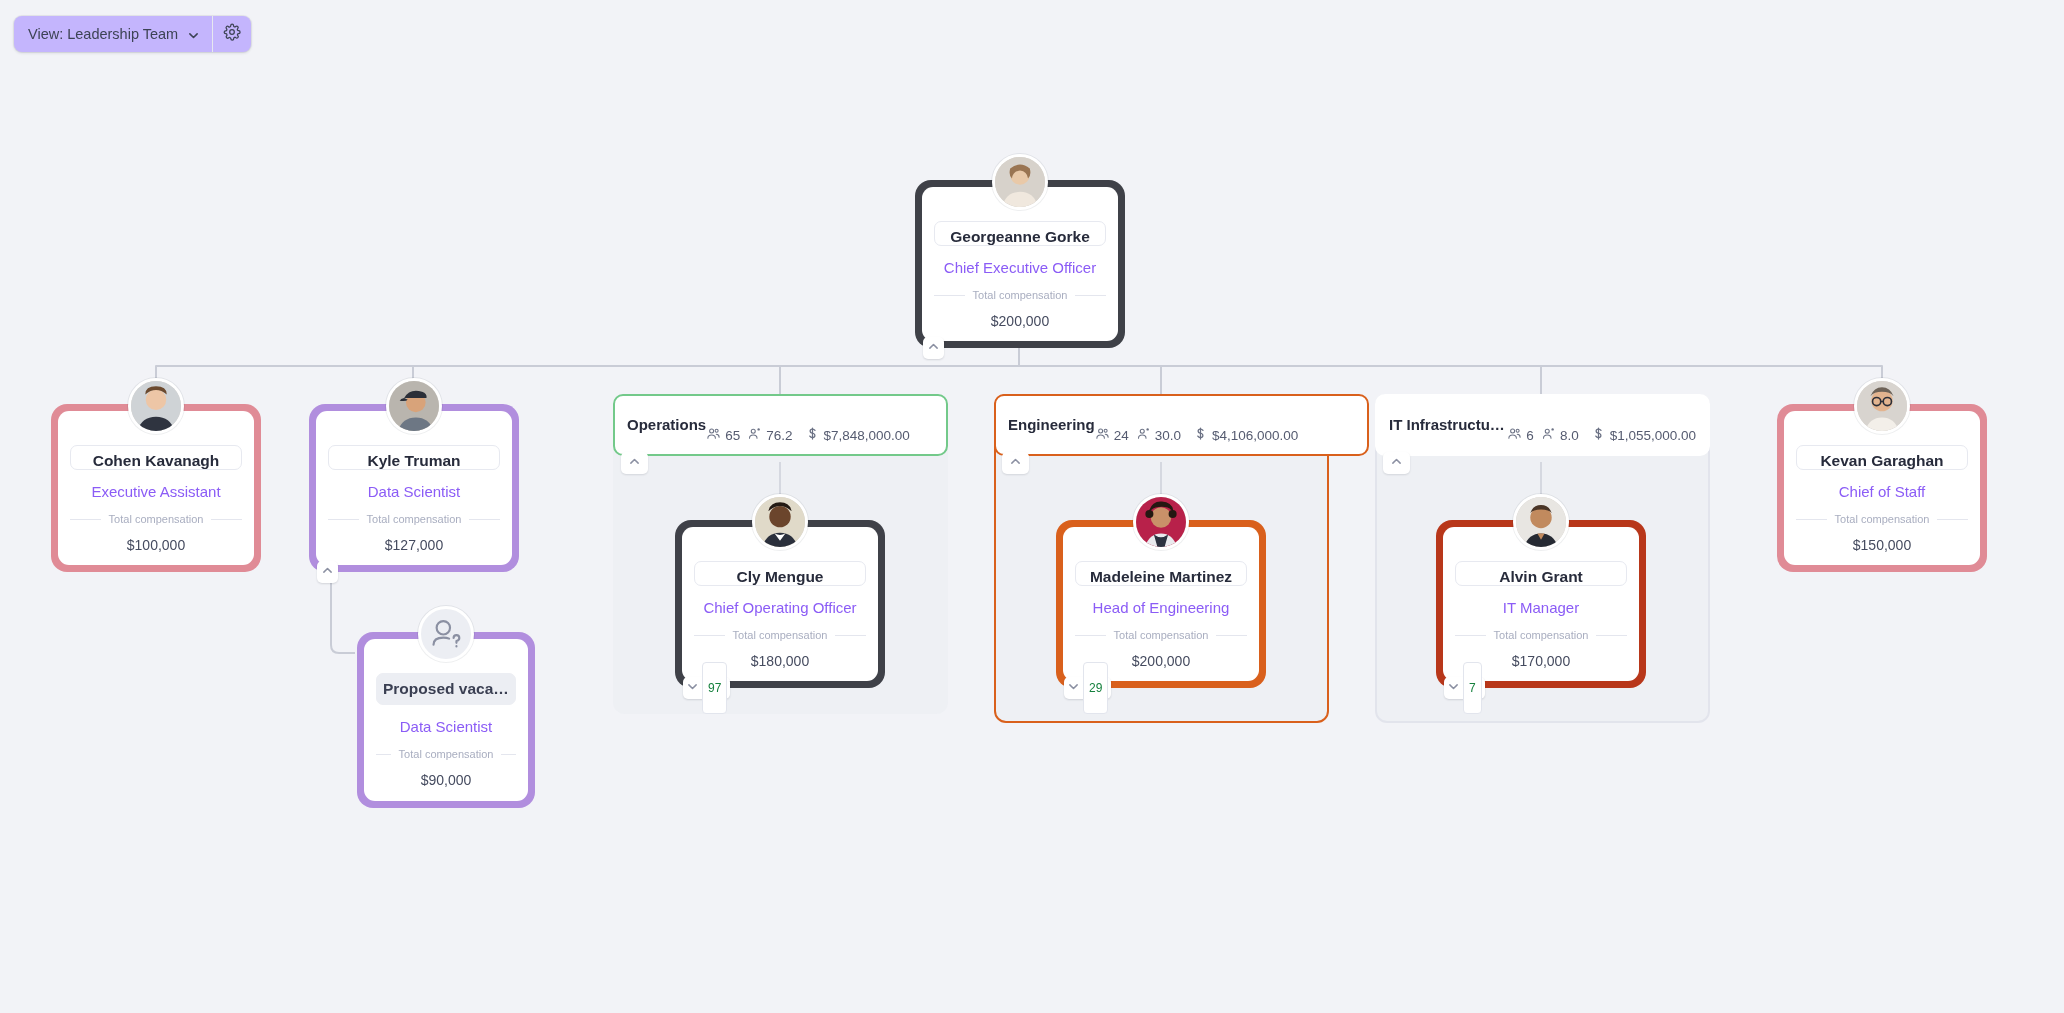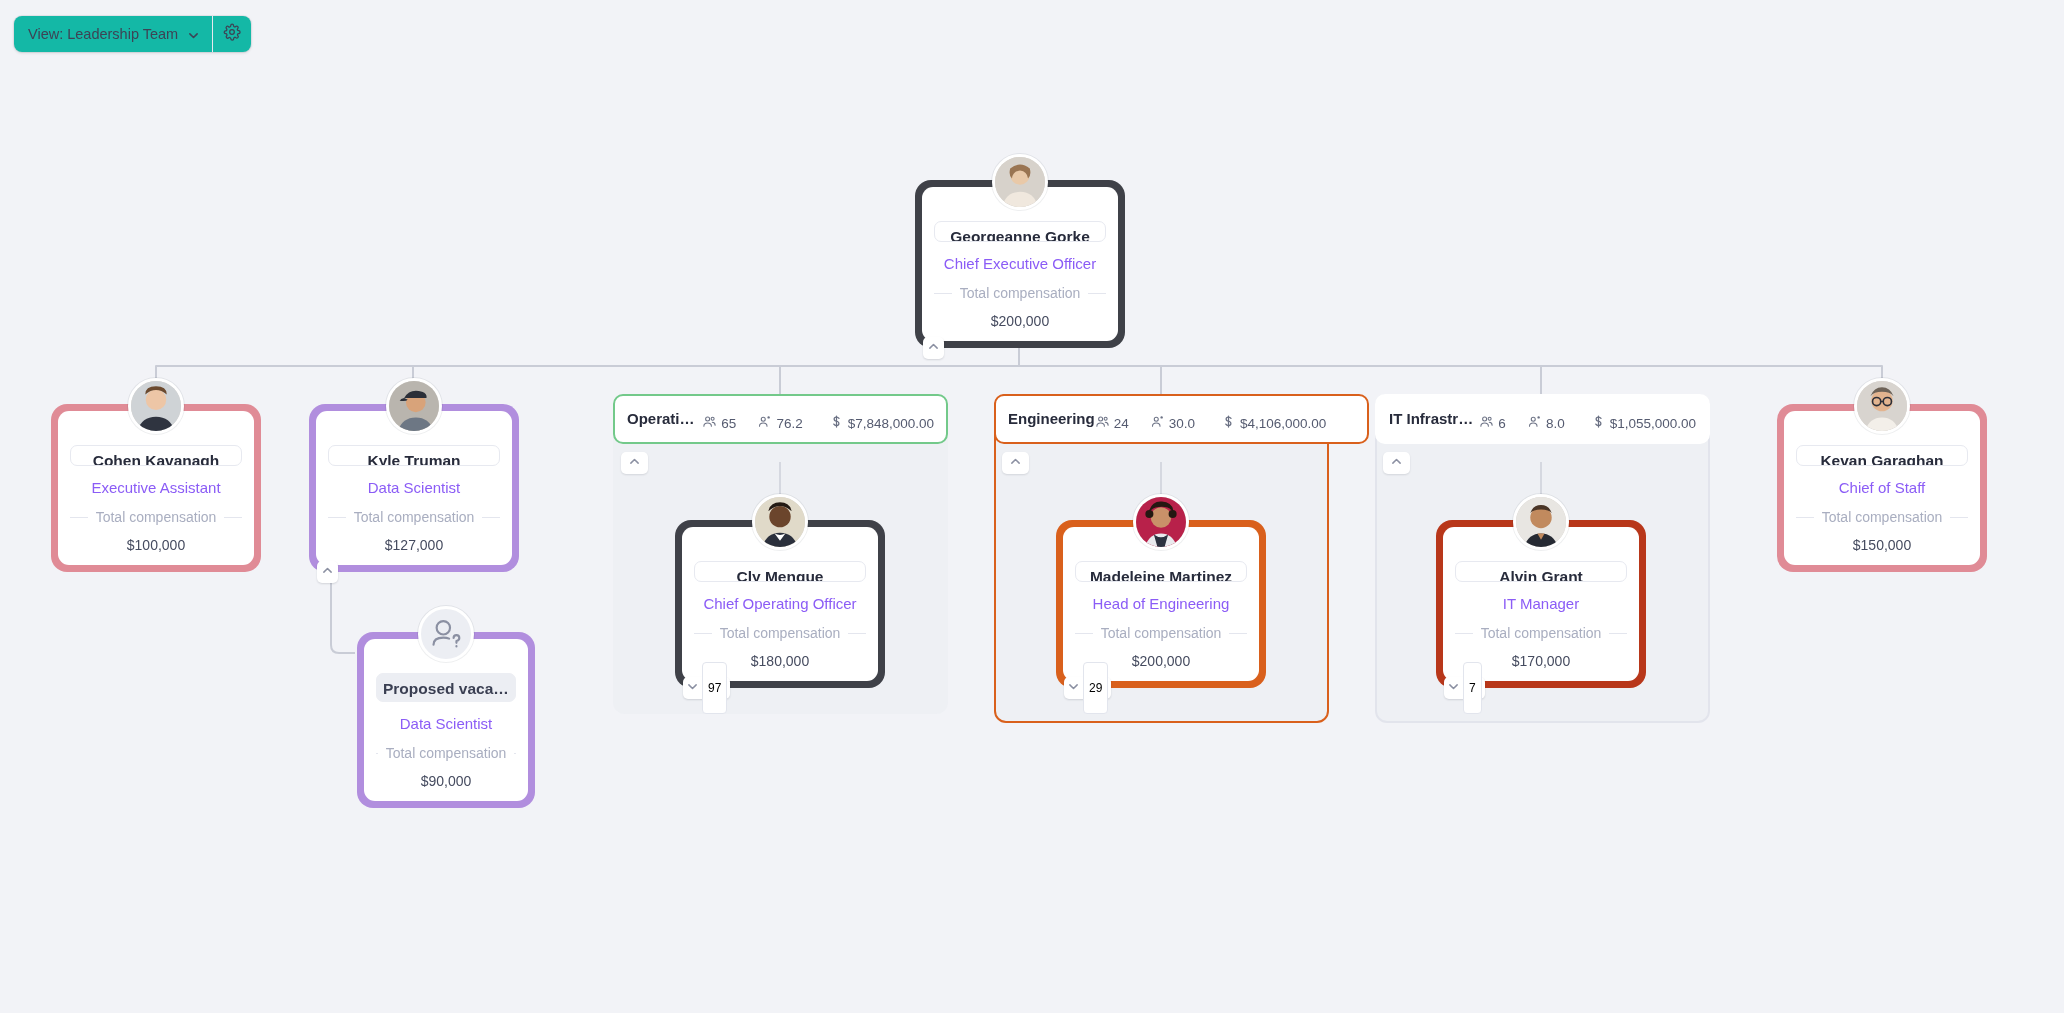--- a/index.html
+++ b/index.html
@@ -8,21 +8,21 @@
     background: #f2f3f7;
     font-family: "Liberation Sans", sans-serif;
     overflow: hidden;
   }
   #canvas { position: relative; width: 2064px; height: 1013px; }
 
   
   .view-control {
     position: absolute; left: 14px; top: 16px;
     display: flex; align-items: stretch;
-    background: #14b8a6; border-radius: 8px;
+    background: #c4b5fd; border-radius: 8px;
     box-shadow: 0 1px 3px rgba(20,25,45,.14), 0 0 0 1px rgba(20,25,45,.05);
     height: 36px;
   }
   .view-select {
     display: flex; align-items: center; gap: 9px;
     padding: 0 12px 0 14px; cursor: pointer;
     border-right: 1px solid #e6e8ef;
   }
   .view-select-label {
     font-size: 14.5px; color: #3d4355; font-weight: 400; white-space: nowrap;
@@ -74,38 +74,38 @@
   .role {
     margin-top: 13px;
     font-size: 15px; color: #8b5cf6; text-align: center;
     white-space: nowrap;
   }
   .comp-sep {
     margin-top: 13px; width: 100%;
     display: flex; align-items: center; gap: 8px;
   }
   .comp-sep .ln { flex: 1; height: 1px; background: #e4e6ee; }
-  .comp-sep .tx { font-size: 14px; color: #a9aec0; white-space: nowrap; }
+  .comp-sep .tx { font-size: 11px; color: #a9aec0; white-space: nowrap; }
   .comp-val {
     margin-top: 12px; font-size: 14px; color: #454b5f;
   }
 
   
   .toggle {
     position: absolute; left: 8px; bottom: -11px;
     height: 22px; display: flex; align-items: center;
     background: #ffffff; border-radius: 5px;
     padding: 0 3px;
     box-shadow: 0 1px 2px rgba(20,25,45,.14);
     cursor: pointer;
   }
   .toggle svg { width: 13px; height: 13px; }
   .toggle .count {
     margin-left: 3px;
-    font-size: 12px; color: #000000;
+    font-size: 12px; color: #15803d;
     border: 1px solid #e2e5ed; border-radius: 4px;
     padding: 18px 5px; background: #fff;
   }
   .toggle.plain { padding: 0 4px; }
 
   
   .group { position: absolute; }
   .group-box {
     position: absolute; left: 0; top: 0;
     border-radius: 12px;
@@ -117,22 +117,22 @@
     border-radius: 10px;
     padding: 9px 12px 10px;
     display: flex; flex-direction: row; align-items: center;
   }
   .group-title {
     font-size: 15px; font-weight: bold; color: #272b3b;
     white-space: nowrap; overflow: hidden; text-overflow: ellipsis;
     max-width: 100%;
   }
   .group-stats {
-    margin-top: 9px;
-    display: flex; align-items: center; gap: 21px;
+    margin-top: 21px;
+    display: flex; align-items: center; gap: 7px;
     font-size: 13.5px; color: #555b70;
   }
   .stat { display: flex; align-items: center; gap: 4px; }
   .stat svg { width: 15px; height: 15px; flex: 0 0 auto; }
   .stat .sv { white-space: nowrap; }
   .stat.money { margin-left: 5px; }
 
   .grp-toggle {
     position: absolute; left: 8px;
     height: 22px; width: 27px;

